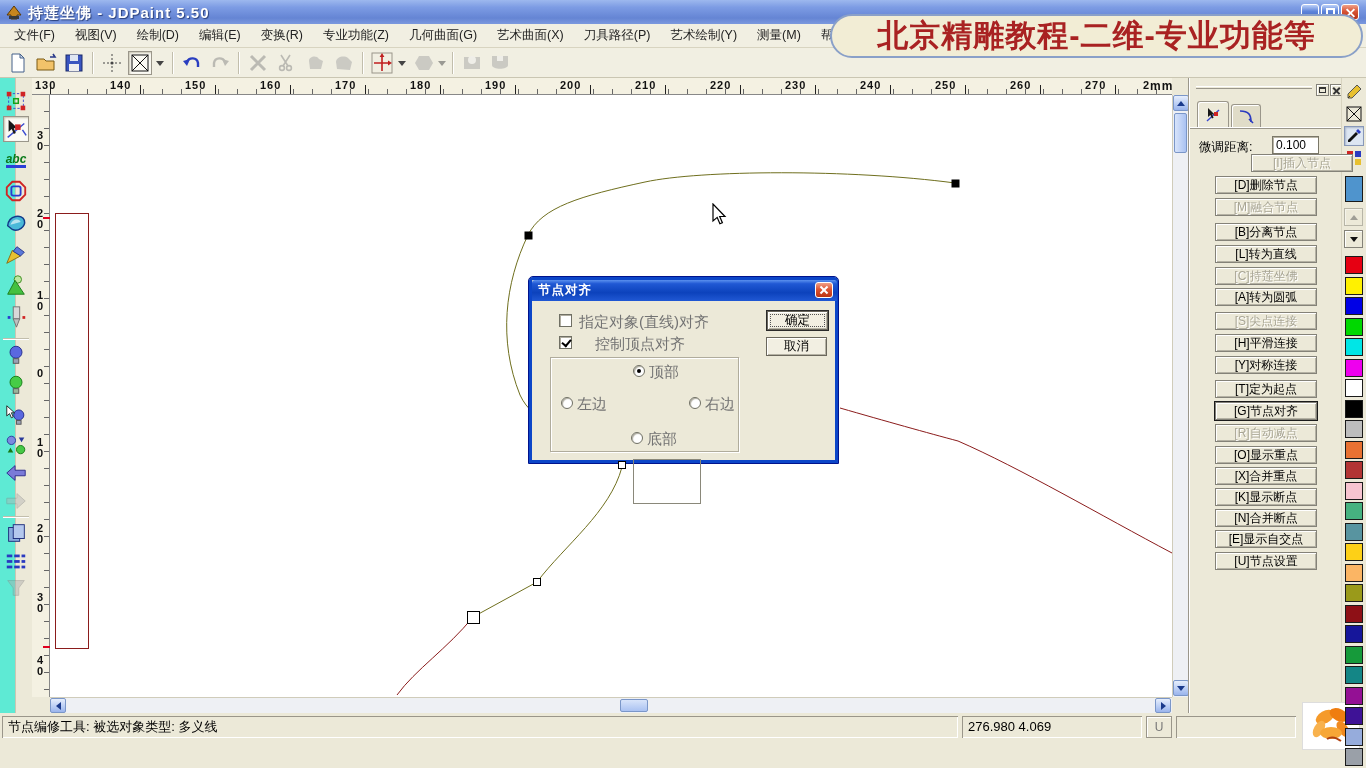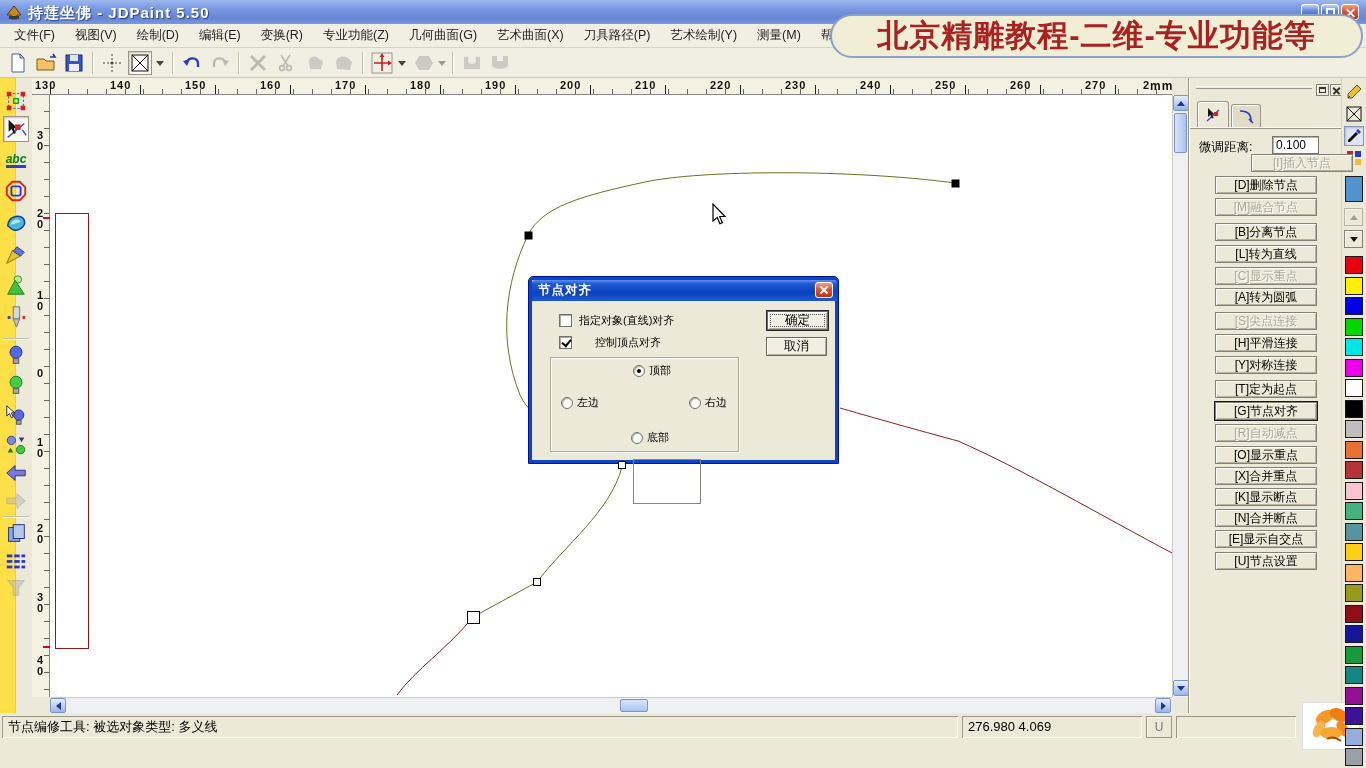--- a/index.html
+++ b/index.html
@@ -37,21 +37,21 @@
   #toolbar{left:0;top:48px;width:1366px;height:30px;background:#f1efe2;
     border-bottom:1px solid #cac6b2}
   .tbtn{position:absolute;top:3px;width:24px;height:24px;display:flex;align-items:center;justify-content:center}
   .tbtn.pressed{background:#fbfaf4;border:1px solid #9a968a;box-shadow:inset 1px 1px 2px #c8c4b2}
   .tbtn.grayed{opacity:.5;filter:grayscale(1)}
   .tsep{position:absolute;top:4px;width:2px;height:22px;border-left:1px solid #c2beac;border-right:1px solid #fff}
   .caret{position:absolute;top:13px;width:0;height:0;border-left:4px solid transparent;
     border-right:4px solid transparent;border-top:5px solid #444}
 
   
-  #lefttoolbar{left:0;top:78px;width:16px;height:636px;background:#fde047;border-right:1px solid #cac6b2}
+  #lefttoolbar{left:0;top:78px;width:16px;height:636px;background:#5eead4;border-right:1px solid #cac6b2}
   .ltbtn{position:absolute;left:3px;width:26px;height:26px;display:flex;align-items:center;justify-content:center}
   .ltbtn.pressed{background:#fbfaf4;border:1px solid #9a968a;box-shadow:inset 1px 1px 2px #c8c4b2}
   .ltbtn.grayed{opacity:.45;filter:grayscale(1)}
   .lsep{position:absolute;left:3px;width:26px;height:2px;border-top:1px solid #c2beac;border-bottom:1px solid #fff}
   #abc-icon{color:#0a7a1a;font-weight:bold;font-style:italic;font-size:12px;border-bottom:3px solid #2a3fd8;line-height:11px}
 
   
   #hruler{left:32px;top:78px;width:1140px;height:17px;background:#f4f1e2;border-bottom:1px solid #888}
   #hruler-minor{position:absolute;left:0;bottom:0;width:100%;height:5px;
     background:repeating-linear-gradient(90deg,transparent 0 17.75px,#666 17.75px 18.75px)}
@@ -126,21 +126,21 @@
     background:linear-gradient(180deg,#5a90ee 0%,#2058d4 18%,#0c42bc 60%,#2058d4 100%);
     color:#fff;font-weight:bold;font-size:12.5px;line-height:21px;padding-left:6px;letter-spacing:1px}
   #dlg-close{position:absolute;right:5px;top:5px;width:18px;height:16px;border:1px solid #fff;border-radius:3px;
     background:linear-gradient(180deg,#f0a088,#dd5533 45%,#bb3311)}
   #dlg-close::before,#dlg-close::after{content:"";position:absolute;left:3px;top:6px;width:10px;height:2px;background:#fff}
   #dlg-close::before{transform:rotate(45deg)} #dlg-close::after{transform:rotate(-45deg)}
   .chkbox{position:absolute;width:13px;height:13px;background:#fff;border:1px solid #707064;
     box-shadow:inset 1px 1px 0 #b0ada0}
   .chkbox.checked::after{content:"";position:absolute;left:2px;top:2px;width:7px;height:4px;
     border-left:2px solid #000;border-bottom:2px solid #000;transform:rotate(-50deg)}
-  .dlabel{position:absolute;font-size:11px;color:#000000}
+  .dlabel{position:absolute;font-size:15px;color:#737373}
   .dbtn{position:absolute;width:61px;height:19px;background:#f2efe2;border:1px solid #6a675c;
     box-shadow:inset 1px 1px 0 #fff,inset -1px -1px 0 #b5b2a4;
     font-size:12.5px;text-align:center;line-height:17px}
   .dbtn.default{outline:1px solid #2a2a2a}
   .dbtn.default::before{content:"";position:absolute;left:2px;top:2px;right:2px;bottom:2px;border:1px dotted #555}
   #groupbox{position:absolute;left:21px;top:80px;width:189px;height:95px;border:1px solid #b0ac9c;
     box-shadow:1px 1px 0 #fff,inset 1px 1px 0 #fff}
   #innerrect{position:absolute;left:82px;top:101px;width:68px;height:45px;border:1px solid #8a887a}
   .radio{position:absolute;width:12px;height:12px;border-radius:50%;background:#fff;border:1px solid #707064;
     box-shadow:inset 1px 1px 1px #b0ada0}
@@ -594,21 +594,21 @@
         <path d="M24 36 Q30 32 38 38" stroke="#b04010" stroke-width="2" fill="none"></path>
       </svg>
     </div>
   </div>
 
 <div class="nbtn disabled" style="top: 154px; margin-left: 36px;">[I]插入节点</div>
     <div class="nbtn " style="top: 176px;">[D]删除节点</div>
     <div class="nbtn disabled" style="top: 198px;">[M]融合节点</div>
     <div class="nbtn " style="top: 223px;">[B]分离节点</div>
     <div class="nbtn " style="top: 245px;">[L]转为直线</div>
-    <div class="nbtn disabled" style="top: 267px;">[C]显示重点</div>
+    <div class="nbtn disabled" style="top: 267px;">[C]持莲坐佛</div>
     <div class="nbtn " style="top: 288px;">[A]转为圆弧</div>
     <div class="nbtn disabled" style="top: 312px;">[S]尖点连接</div>
     <div class="nbtn " style="top: 334px;">[H]平滑连接</div>
     <div class="nbtn " style="top: 356px;">[Y]对称连接</div>
     <div class="nbtn " style="top: 380px;">[T]定为起点</div>
     <div class="nbtn active" style="top: 402px;">[G]节点对齐</div>
     <div class="nbtn disabled" style="top: 424px;">[R]自动减点</div>
     <div class="nbtn " style="top: 446px;">[O]显示重点</div>
     <div class="nbtn " style="top: 467px;">[X]合并重点</div>
     <div class="nbtn " style="top: 488px;">[K]显示断点</div>

